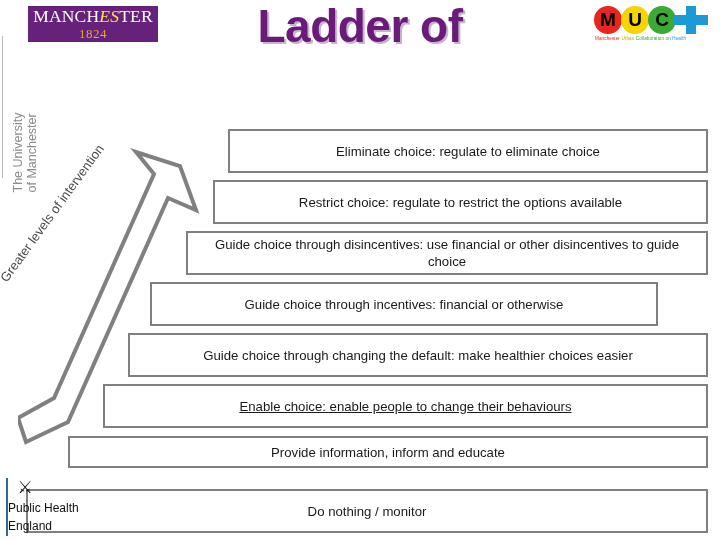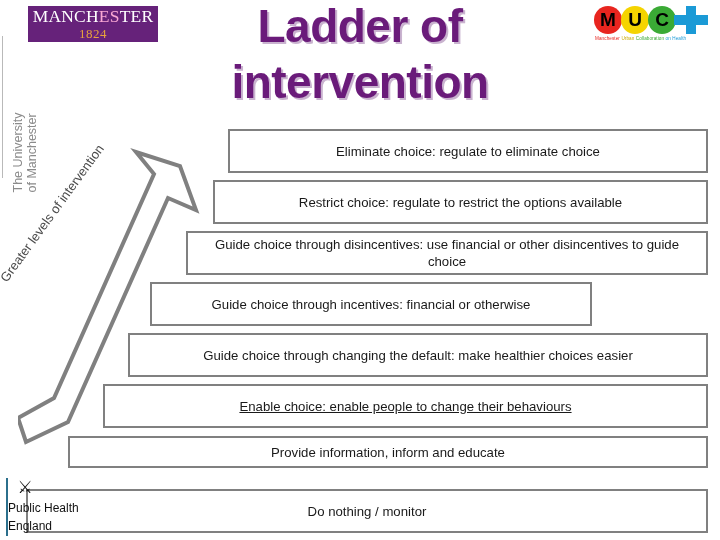--- a/index.html
+++ b/index.html
@@ -16,21 +16,21 @@
   .uom-bar{
     position:absolute;left:28px;top:6px;width:130px;height:36px;
     background:#66227a;
     display:flex;flex-direction:column;align-items:center;justify-content:center;
     line-height:1;
   }
   .uom-word{
     font-family:"Liberation Serif", serif;
     font-size:17.5px;letter-spacing:.2px;color:#ffffff;white-space:nowrap;
   }
-  .uom-word .es{color:#f9a8d4;}
+  .uom-word .es{color:#fde047;font-style:italic;}
   .uom-year{
     font-family:"Liberation Serif", serif;
     font-size:13px;color:#e8a33d;margin-top:1px;letter-spacing:.5px;
   }
   .uom-side{
     position:absolute;left:-50px;top:104px;width:150px;
     transform:rotate(-90deg);transform-origin:center center;
     color:#8b8b8b;font-size:12.5px;line-height:13.5px;
     font-family:"Liberation Sans", sans-serif;
     text-align:left;
@@ -138,41 +138,40 @@
       <div class="much-hwrap">
         <div class="much-hbar-h"></div>
         <div class="much-hbar-v"></div>
       </div>
     </div>
     <div class="much-tag"><i class="t-red">Manchester</i> <i class="t-yel">Urban</i> <i class="t-grn">Collaboration</i> <i class="t-blu">on</i> <i class="t-blu">Health</i></div>
   </div>
 
   <div class="title">
     <div>Ladder of</div>
-    <div>intervention</div>
   </div>
 
   <div class="arrow-wrap">
     <svg class="arrow-svg" viewBox="0 0 200 320">
       <polygon points="8,312 50,292 150,68 178,80 162,36 118,22 136,44 36,268 0,288" fill="#ffffff" stroke="#808080" stroke-width="4" stroke-linejoin="miter"></polygon>
     </svg>
     <div class="arrow-label">Greater levels of intervention</div>
   </div>
 
   <div id="ladder">
       <div class="rung" style="left: 228px; top: 129px; width: 480px; height: 44px; border-color: rgb(128, 128, 128);">
         <span>Eliminate choice: regulate to eliminate choice</span>
       </div>
       <div class="rung" style="left: 213px; top: 180px; width: 495px; height: 44px; border-color: rgb(128, 128, 128);">
         <span>Restrict choice: regulate to restrict the options available</span>
       </div>
       <div class="rung" style="left: 186px; top: 231px; width: 522px; height: 44px; border-color: rgb(128, 128, 128);">
         <span>Guide choice through disincentives: use financial or other disincentives to guide choice</span>
       </div>
-      <div class="rung" style="left: 150px; top: 282px; width: 442px; height: 44px; border-color: rgb(128, 128, 128);">
+      <div class="rung" style="left: 150px; top: 282px; width: 508px; height: 44px; border-color: rgb(128, 128, 128);">
         <span>Guide choice through incentives: financial or otherwise</span>
       </div>
       <div class="rung" style="left: 128px; top: 333px; width: 580px; height: 44px; border-color: rgb(128, 128, 128);">
         <span>Guide choice through changing the default: make healthier choices easier</span>
       </div>
       <div class="rung" style="left: 103px; top: 384px; width: 605px; height: 44px; border-color: rgb(128, 128, 128); text-decoration: underline;">
         <span>Enable choice: enable people to change their behaviours</span>
       </div>
       <div class="rung" style="left: 68px; top: 436px; width: 640px; height: 32px; border-color: rgb(128, 128, 128);">
         <span>Provide information, inform and educate</span>

